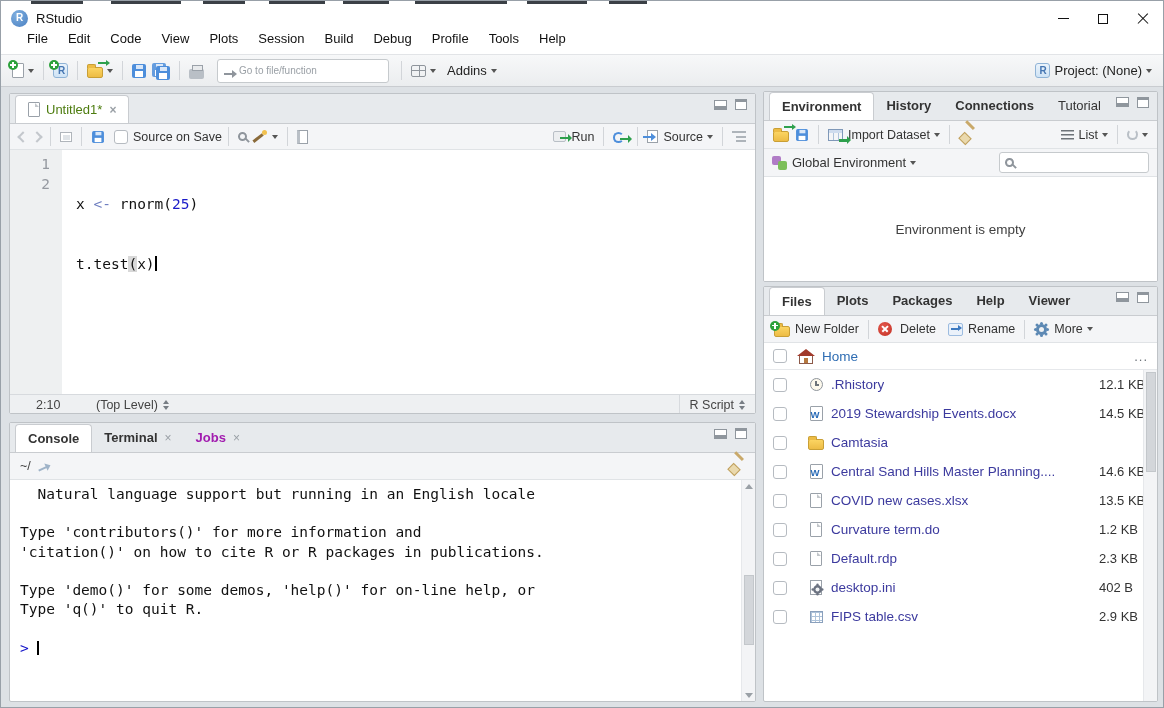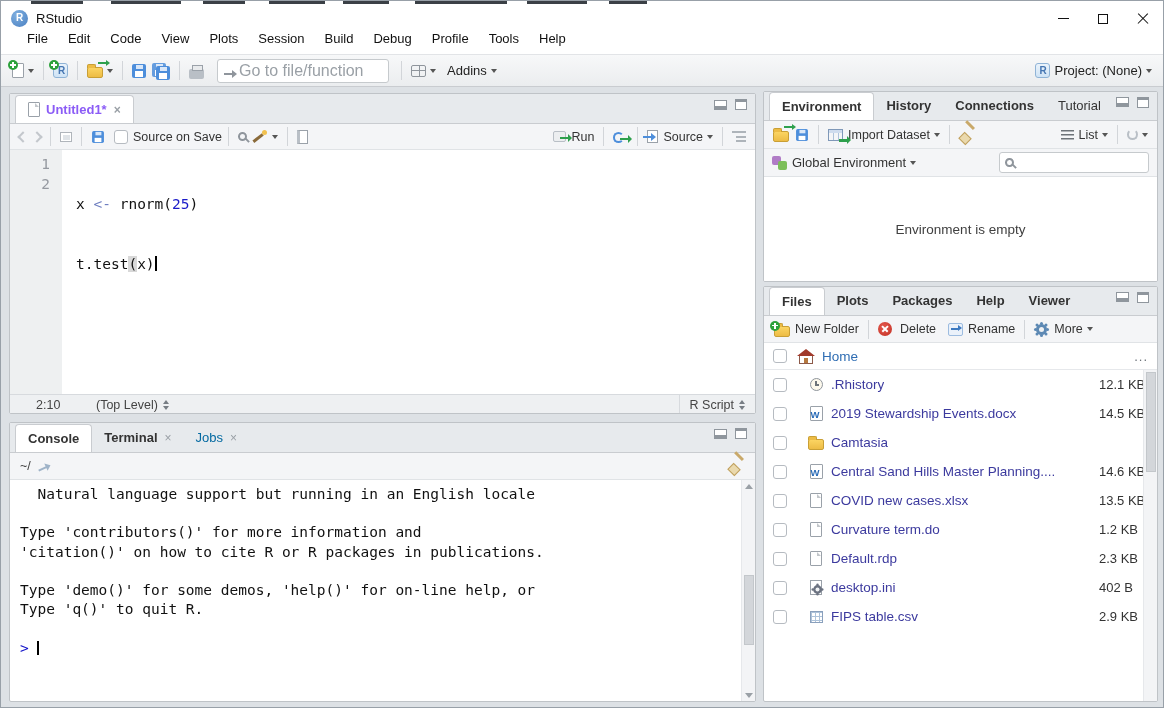--- a/index.html
+++ b/index.html
@@ -25,21 +25,21 @@
   
   .menubar { position:absolute; top:30px; left:0; width:100%; height:23px; background:#fff; display:flex; align-items:flex-start; padding-left:16px; }
   .menu-item { padding:0 10px; font-size:13px; color:#111; }
 
   
   .main-toolbar { position:absolute; top:53px; left:0; width:100%; height:33px; background:linear-gradient(#f7f8f9,#ebedef); border-top:1px solid #e2e4e7; border-bottom:1px solid #c9ccd0; display:flex; align-items:center; padding:0 8px; }
   .sep { width:1px; height:19px; background:#d2d5d9; margin:0 6px; }
   .crt { width:0; height:0; border-left:3.5px solid transparent; border-right:3.5px solid transparent; border-top:4px solid #555; display:inline-block; margin-left:4px; vertical-align:middle; }
   .ibtn { display:flex; align-items:center; padding:3px 3px; border-radius:3px; }
   .goto-box { display:flex; align-items:center; margin-left:10px; width:172px; height:24px; background:#fff; border:1px solid #c6cacd; border-radius:3px; padding:0 6px; }
-  .goto-box input { border:none; outline:none; width:100%; font-size:16px; color:#333; font-family:"Liberation Sans",sans-serif; }
+  .goto-box input { border:none; outline:none; width:100%; font-size:10px; color:#333; font-family:"Liberation Sans",sans-serif; }
   .goto-box input::placeholder { color:#9aa0a6; }
   .label-btn { font-size:13px; color:#222; margin-left:5px; }
   .project-btn { margin-left:auto; display:flex; align-items:center; }
 
   
   .ic { display:inline-block; position:relative; vertical-align:middle; }
   .doc { width:12px; height:15px; background:#fff; border:1px solid #9aa1a9; border-radius:1px; }
   .plusdot { position:absolute; width:10px; height:10px; background:#2ca13b; border-radius:50%; left:-5px; top:-4px; }
   .plusdot::before,.plusdot::after { content:""; position:absolute; background:#fff; }
   .plusdot::before { left:2px; top:4.4px; width:6px; height:1.4px; }
@@ -286,21 +286,21 @@
         <span class="crt"></span>
       </span>
   </div>
 
   <div class="workspace">
 
     <div class="pane" id="source-pane">
       <div class="tabstrip">
         <div class="tab active">
           <span class="ic plaindoc" style="margin-right:6px"></span>
-          <span style="color:#8b5cf6;font-weight:bold">Untitled1*</span>
+          <span style="color:#4d7c0f;font-weight:normal">Untitled1*</span>
           <span class="x">×</span>
         </div>
         <div class="pane-btns">
           <span class="pb-min"></span>
           <span class="pb-max"></span>
         </div>
       </div>
       <div class="inner-toolbar">
         <span class="ibtn">
             <span class="chev"></span>
@@ -388,21 +388,21 @@
     <div class="pane" id="console-pane">
       <div class="tabstrip">
         <div class="tab active">
             <span>Console</span>
           </div>
         <div class="tab">
             <span style="font-weight:bold;color:#333">Terminal</span>
             <span class="x">×</span>
           </div>
         <div class="tab">
-            <span style="font-weight:normal;color:#0369a1">Jobs</span>
+            <span style="font-weight:bold;color:#a21caf">Jobs</span>
             <span class="x">×</span>
           </div>
         <div class="pane-btns">
           <span class="pb-min"></span>
           <span class="pb-max"></span>
         </div>
       </div>
       <div class="console-sub">
         <span>~/</span>
         <span class="ic" style="color:#9fb3c8;margin-left:6px;transform:rotate(-25deg)"><span class="arrow"></span></span>

